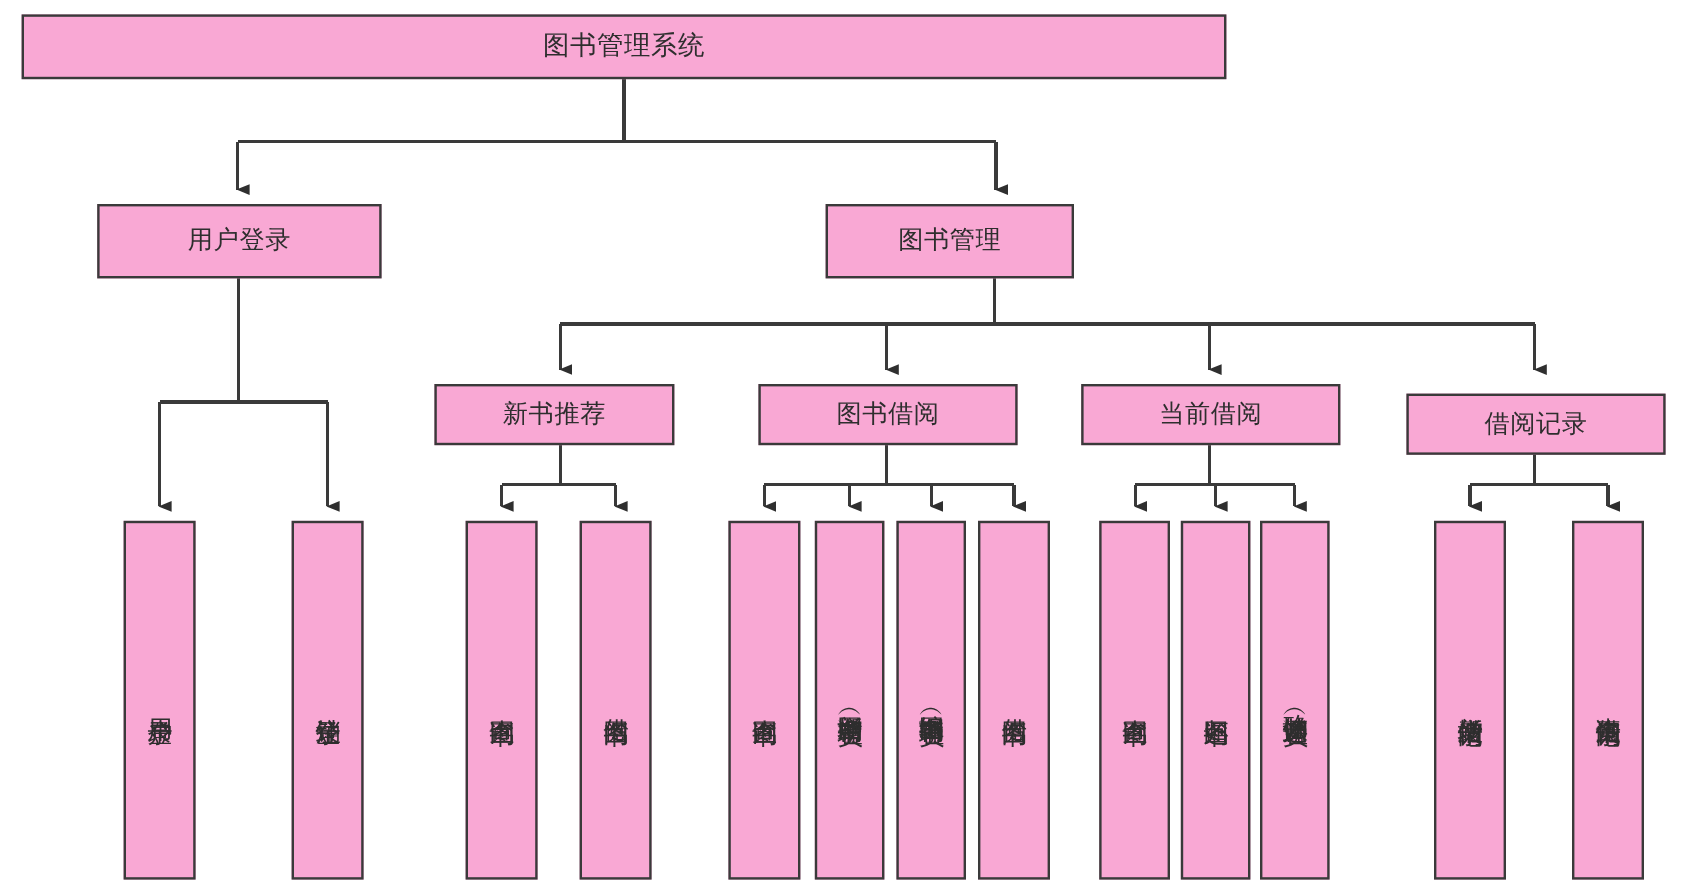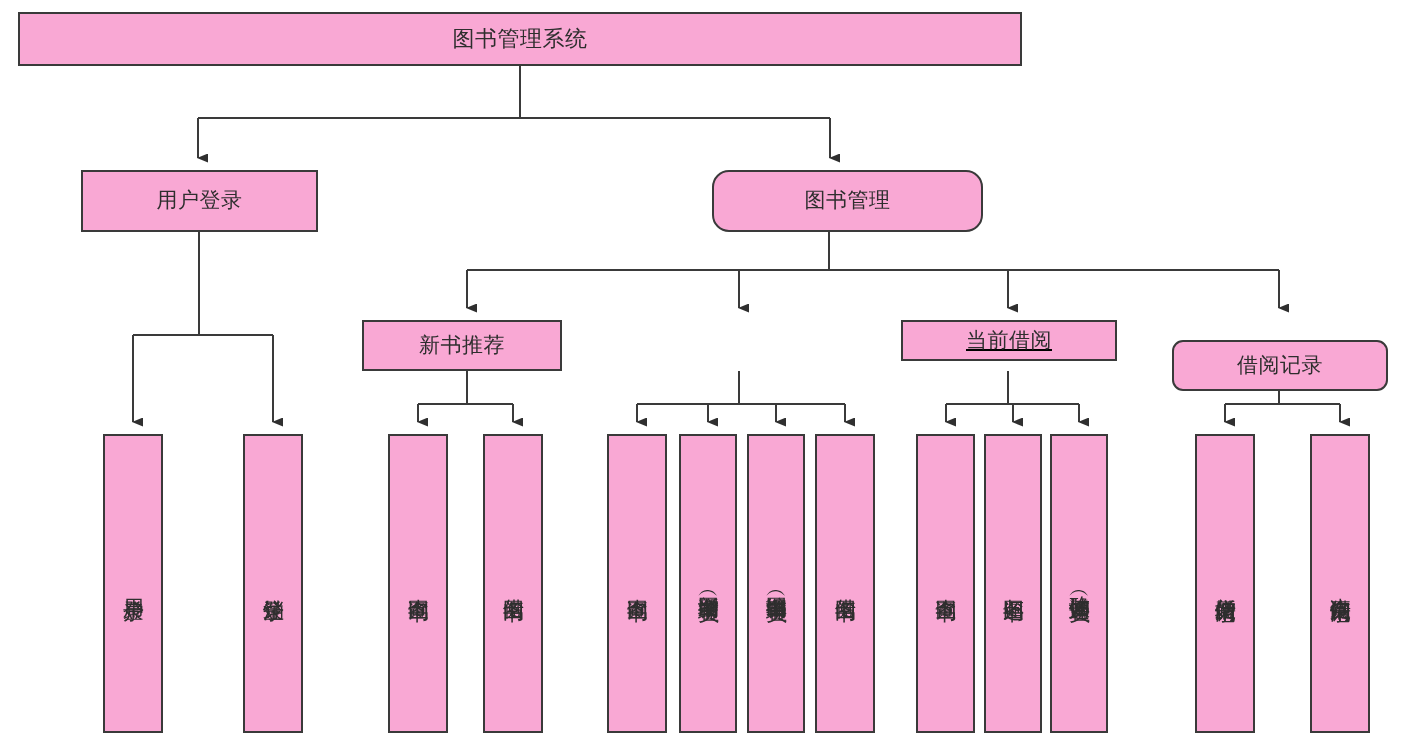--- a/index.html
+++ b/index.html
@@ -126,31 +126,34 @@
     </g>
   </svg>
 
   <div class="node-box node-root" style="left:18px; top:12px; width:1004px; height:54px;">
     <span class="node-label">图书管理系统</span>
   </div>
 
   <div class="node-box node-l1" style="left:81px; top:170px; width:237px; height:62px;">
     <span class="node-label">用户登录</span>
   </div>
-  <div class="node-box node-l1" style="left:712px; top:170px; width:271px; height:62px;border-radius:17px;">
+  <div class="node-box node-l1" style="left:688px; top:170px; width:207px; height:62px;">
     <span class="node-label">图书管理</span>
   </div>
 
   <div class="node-box node-l2" style="left:362px; top:320px; width:200px; height:51px;">
     <span class="node-label">新书推荐</span>
   </div>
-  <div class="node-box node-l2" style="left:901px; top:320px; width:216px; height:41px;text-decoration:underline;">
+  <div class="node-box node-l2" style="left:632px; top:320px; width:216px; height:51px;">
+    <span class="node-label">图书借阅</span>
+  </div>
+  <div class="node-box node-l2" style="left:901px; top:320px; width:216px; height:51px;">
     <span class="node-label">当前借阅</span>
   </div>
-  <div class="node-box node-l2" style="left:1172px; top:340px; width:216px; height:51px;border-radius:11px;">
+  <div class="node-box node-l2" style="left:1172px; top:328px; width:216px; height:51px;">
     <span class="node-label">借阅记录</span>
   </div>
 
   <div class="node-box node-leaf" style="left:103px; top:434px; width:60px; height:299px;">
     <span class="node-label">用户登录</span>
   </div>
   <div class="node-box node-leaf" style="left:243px; top:434px; width:60px; height:299px;">
     <span class="node-label">注销登录</span>
   </div>
 

